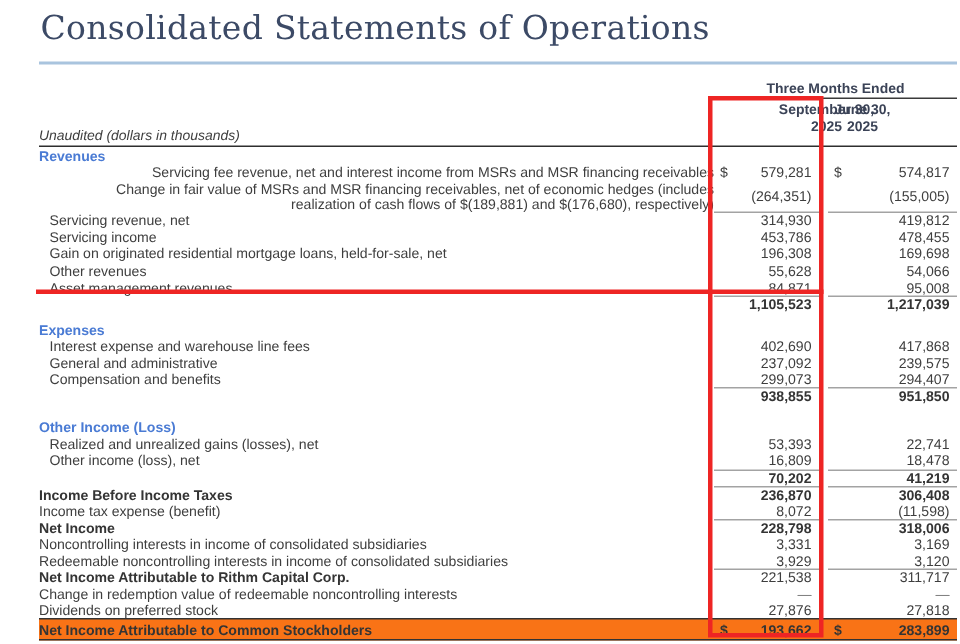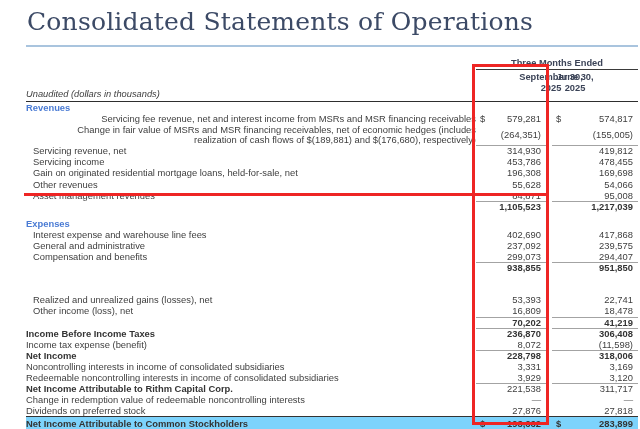--- a/index.html
+++ b/index.html
@@ -1,20 +1,20 @@
 <!DOCTYPE html>
 <html><head>
 <meta charset="utf-8">
 <style>
   html,body{margin:0;padding:0;background:#fff;}
   #page{position:relative;width:640px;height:429px;background:#fff;overflow:hidden;
         font-family:"Liberation Sans",sans-serif;color:#3e3e3e;}
   
   #page-title{margin:7px 0 0 27px;font-family:"DejaVu Serif",serif;font-weight:normal;
-              font-size:25px;color:#3c4a66;letter-spacing:.2px;}
+              font-size:22px;color:#3c4a66;letter-spacing:.2px;}
   #title-rule{margin:9px 2px 0 26px;height:2px;background:#a9c4de;}
   
   .header-area{position:relative;margin:8px 0 0 26px;width:612px;height:46px;
                border-bottom:1.2px solid #2e2e2e;}
   .tme{position:absolute;left:450px;top:3px;width:162px;text-align:center;font-size:9.3px;
        font-weight:bold;color:#3b4357;border-bottom:1px solid #3a3a3a;padding-bottom:1px;}
   .colh{position:absolute;top:17px;width:70px;text-align:center;font-size:9.3px;
         font-weight:bold;color:#3b4357;line-height:10.5px;}
   .colh.sep{left:450px;margin-left:40px;}
   .colh.jun{left:506px;width:86px;}
@@ -31,21 +31,21 @@
   .sept,.june{height:100%;display:flex;align-items:center;padding:0 5px 0 4px;}
   .sept{flex:0 0 70px;}
   .june{flex:0 0 86px;}
   .gapcol{flex:0 0 6px;height:100%;}
   .num{margin-left:auto;white-space:nowrap;}
   .cur{white-space:nowrap;}
   .bold .label,.bold .num,.bold .cur{font-weight:bold;color:#343434;}
   .boldlabel .label{font-weight:bold;color:#343434;}
   .line .sept,.line .june{border-top:1px solid #a3a3a3;align-items:flex-end;}
   .dash .num{color:#777;}
-  .grayrow{height:13px;background:#7dd3fc;border-top:1px solid #333;border-bottom:1.5px solid #333;}
+  .grayrow{height:13px;background:#f97316;border-top:1px solid #333;border-bottom:1.5px solid #333;}
   .spacer1{height:6px;}
   .spacer2{height:10px;}
   
   .red-box{position:absolute;left:472px;top:64px;width:77px;height:361px;
            border:3px solid #ee2524;box-sizing:border-box;pointer-events:none;}
   .red-line{position:absolute;left:24px;top:193px;width:525px;height:3px;
             background:#ee2524;pointer-events:none;}
 </style>
 </head>
 <body>
@@ -216,20 +216,21 @@
         </div>
       <div class="cell gapcol"></div>
       <div class="cell june">
           <span class="num">951,850</span>
         </div>
     </div>
 
     <div class="spacer2"></div>
 
     <div class="row section">
+      <div class="cell label">Other Income (Loss)</div>
       <div class="cell sept"></div>
         <div class="cell gapcol"></div>
         <div class="cell june"></div>
     </div>
 
     <div class="row ind1">
       <div class="cell label">Realized and unrealized gains (losses), net</div>
       <div class="cell sept">
           <span class="num">53,393</span>
         </div>

